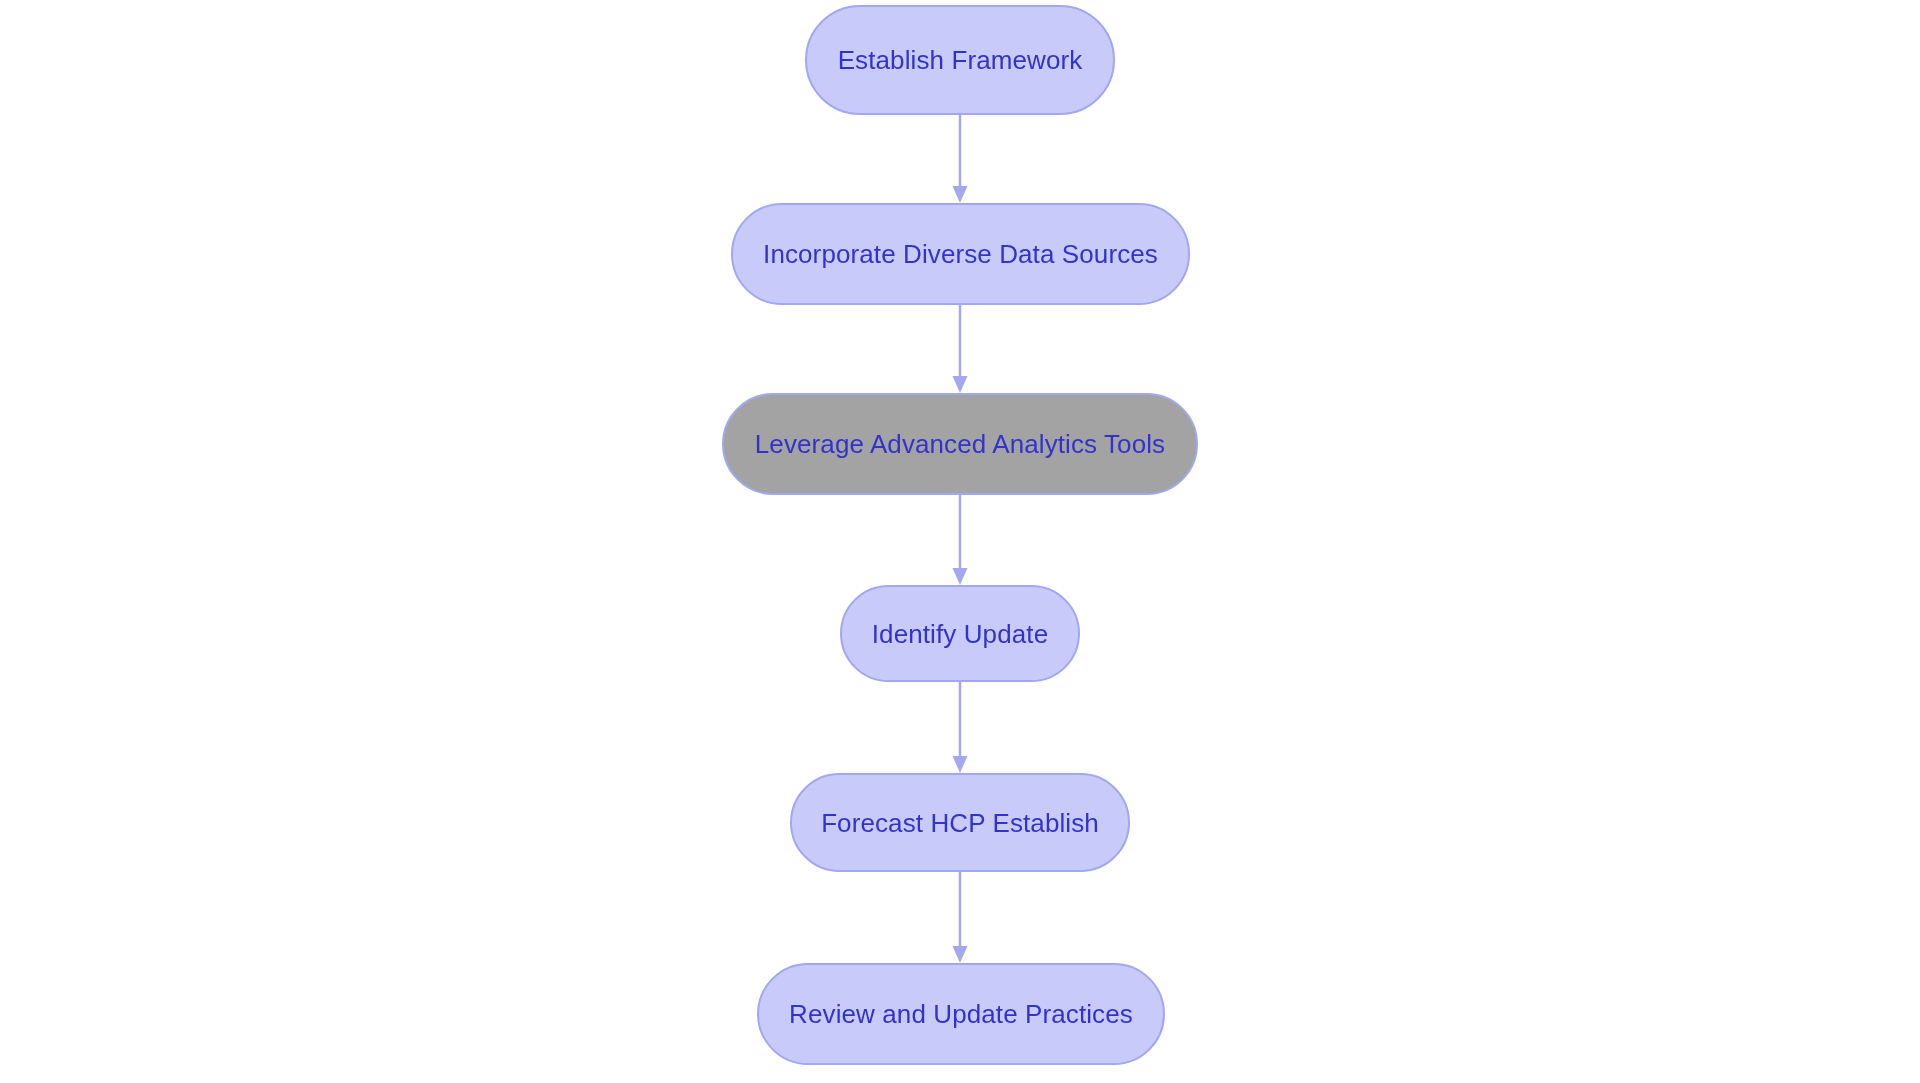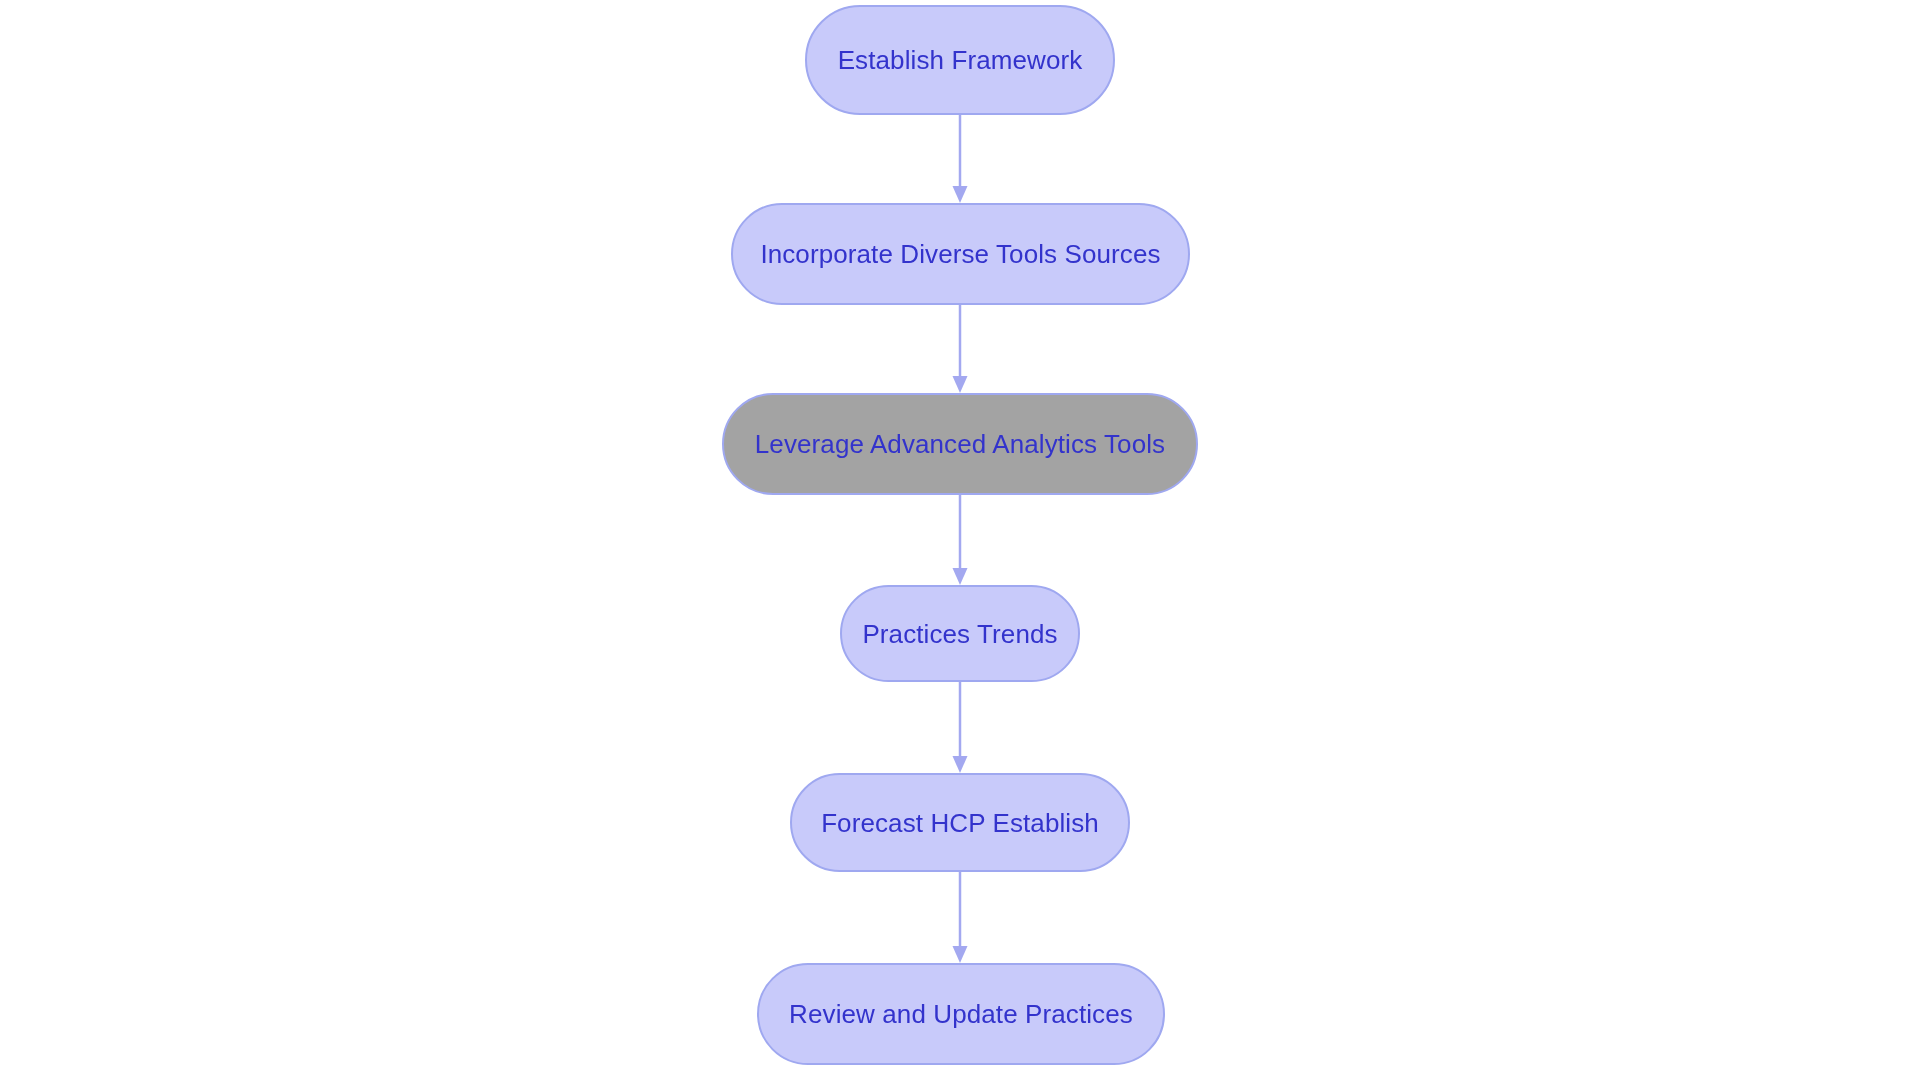--- a/index.html
+++ b/index.html
@@ -72,29 +72,29 @@
       <polygon points="952.5,756 967.5,756 960,773" fill="#a3a8f0"></polygon>
       <line x1="960" y1="872" x2="960" y2="946" stroke="#a3a8f0" stroke-width="2.5"></line>
       <polygon points="952.5,946 967.5,946 960,963" fill="#a3a8f0"></polygon>
     </svg>
 
   <div class="node" style="left: 805px; top: 5px; width: 310px; height: 110px; background: rgb(200, 202, 250); border-color: rgb(159, 168, 240);">
     <span class="node-label" style="color: rgb(51, 51, 204);">Establish Framework</span>
   </div>
 
   <div class="node" style="left: 731px; top: 203px; width: 459px; height: 102px; background: rgb(200, 202, 250); border-color: rgb(159, 168, 240);">
-    <span class="node-label" style="color: rgb(51, 51, 204);">Incorporate Diverse Tools Sources</span>
+    <span class="node-label" style="color: rgb(51, 51, 204);">Incorporate Diverse Data Sources</span>
   </div>
 
   <div class="node" style="left: 722px; top: 393px; width: 476px; height: 102px; background: #a3a3a3; border-color: rgb(159, 168, 240);">
     <span class="node-label" style="color: rgb(51, 51, 204);">Leverage Advanced Analytics Tools</span>
   </div>
 
   <div class="node" style="left: 840px; top: 585px; width: 240px; height: 97px; background: rgb(200, 202, 250); border-color: rgb(159, 168, 240);">
-    <span class="node-label" style="color: rgb(51, 51, 204);">Practices Trends</span>
+    <span class="node-label" style="color: rgb(51, 51, 204);">Identify Update</span>
   </div>
 
   <div class="node" style="left: 790px; top: 773px; width: 340px; height: 99px; background: rgb(200, 202, 250); border-color: rgb(159, 168, 240);">
     <span class="node-label" style="color: rgb(51, 51, 204);">Forecast HCP Establish</span>
   </div>
 
   <div class="node" style="left: 757px; top: 963px; width: 408px; height: 102px; background: rgb(200, 202, 250); border-color: rgb(159, 168, 240);">
     <span class="node-label" style="color: rgb(51, 51, 204);">Review and Update Practices</span>
   </div>
 

